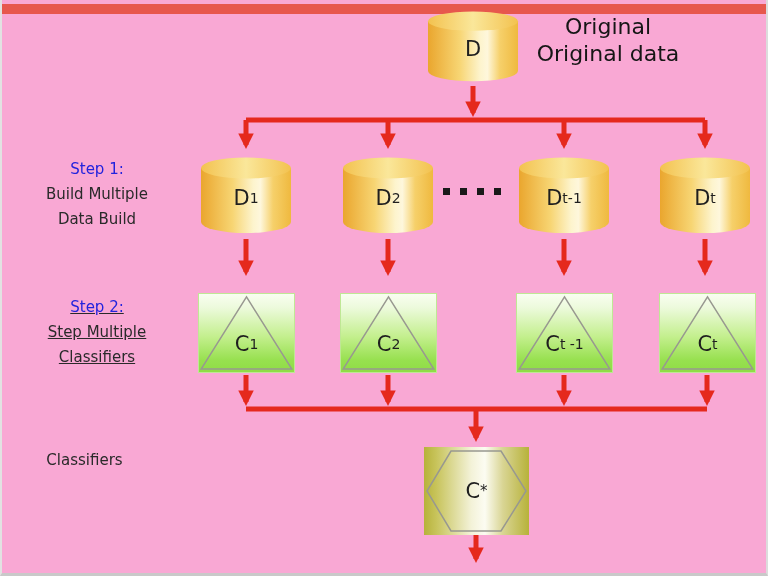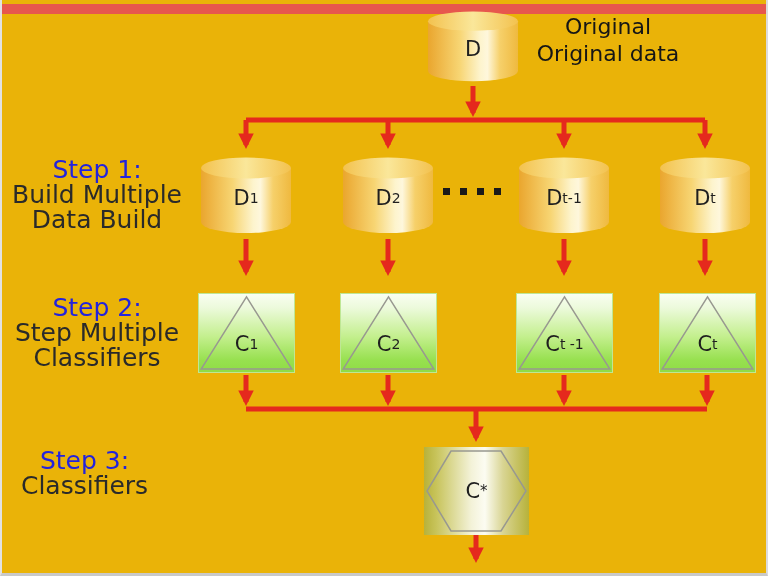--- a/index.html
+++ b/index.html
@@ -5,43 +5,43 @@
   :root{
     --arrow: #e5291d;
     --top-bar: #e7574d;
     --step-title: #2323dd;
     --body-text: #2a2a2a;
   }
   html,body{margin:0;padding:0;background:#fff;}
   #canvas{
     position:relative;
     width:768px;height:576px;
-    background:#eab308;
+    background:#f9a8d4;
     font-family:"DejaVu Sans", sans-serif;
     overflow:hidden;
     box-sizing:border-box;
     border-left:2px solid #e2e2e2;
     border-right:2px solid #dcdcdc;
     border-bottom:3px solid #c9c9c9;
   }
   .top-bar{
     position:absolute;left:0;top:4px;width:768px;height:10px;
     background:var(--top-bar,#e7574d);
   }
   .abs{position:absolute;}
   .title-block{
     left:506px;top:13px;width:200px;
     text-align:center;font-size:22px;line-height:27px;color:#161616;
   }
   .step-block{
-    text-align:center;font-size:25px;line-height:25px;color:var(--body-text,#2a2a2a);
+    text-align:center;font-size:15px;line-height:25px;color:var(--body-text,#2a2a2a);
   }
   .step-block .step-title{color:var(--step-title,#2323dd);}
   #step-1{left:5px;top:157px;width:180px;}
-  #step-2{left:5px;top:295px;width:180px;}
+  #step-2{left:5px;top:295px;width:180px;text-decoration:underline;}
   #step-3{left:0px;top:448px;width:165px;}
   .cylinder{width:94px;height:78px;}
   .cylinder svg{position:absolute;left:0;top:0;width:100%;height:100%;}
   .node-label{
     position:absolute;left:0;top:0;width:100%;height:100%;
     display:flex;align-items:center;justify-content:center;
     font-size:21px;color:#1f1f1f;
   }
   .node-label sub{font-size:14px;line-height:0;}
   .node-label sup{font-size:15px;line-height:0;}
@@ -133,21 +133,20 @@
     <div class="step-title">Step 1:</div>
     <div>Build Multiple</div>
     <div>Data Build</div>
   </div>
   <div id="step-2" class="abs step-block">
     <div class="step-title">Step 2:</div>
     <div>Step Multiple</div>
     <div>Classifiers</div>
   </div>
   <div id="step-3" class="abs step-block">
-    <div class="step-title">Step 3:</div>
     <div>Classifiers</div>
   </div>
 
   <div class="abs cylinder" style="left:197px;top:157px;">
     <svg viewBox="0 0 94 78">
       <path d="M2,11 L2,65 A45,11 0 0 0 92,65 L92,11 Z" fill="url(#goldBody)"></path>
       <ellipse cx="47" cy="11" rx="45" ry="10.5" fill="url(#goldCap)"></ellipse>
     </svg>
     <div class="node-label">
       <span>D</span>

